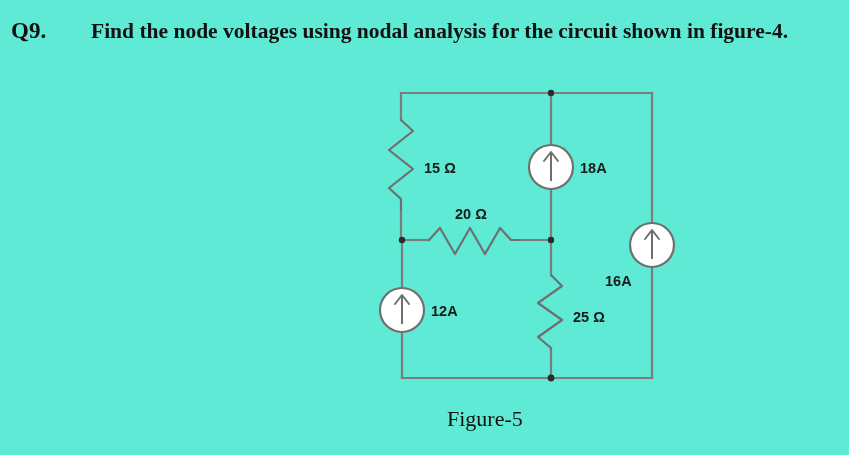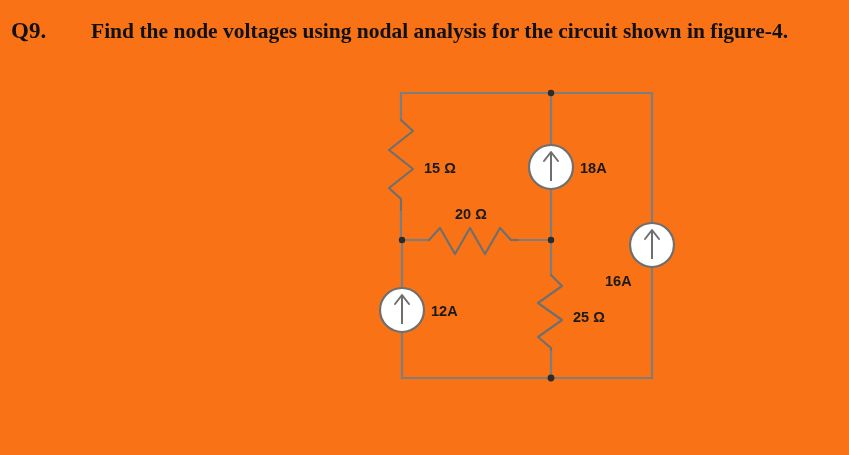--- a/index.html
+++ b/index.html
@@ -5,21 +5,21 @@
 <style>
   html, body {
     margin: 0;
     padding: 0;
     background: #ffffff;
   }
   #page {
     position: relative;
     width: 849px;
     height: 455px;
-    background: #f97316;
+    background: #5eead4;
     overflow: hidden;
     font-family: "Liberation Serif", serif;
   }
   #question-label {
     position: absolute;
     left: 11px;
     top: 18px;
     font-family: "Liberation Serif", serif;
     font-weight: bold;
     font-size: 23px;
@@ -130,14 +130,15 @@
     <text class="circuit-label" x="431" y="316">12A</text>
 
     <g fill="#2b2b2b">
       <circle cx="551" cy="93" r="3.2"></circle>
       <circle cx="402" cy="240" r="3.2"></circle>
       <circle cx="551" cy="240" r="3.2"></circle>
       <circle cx="551" cy="378" r="3.4"></circle>
     </g>
   </svg>
 
+  <div id="figure-caption">Figure-5</div>
 
 </div>
 
 </body></html>

